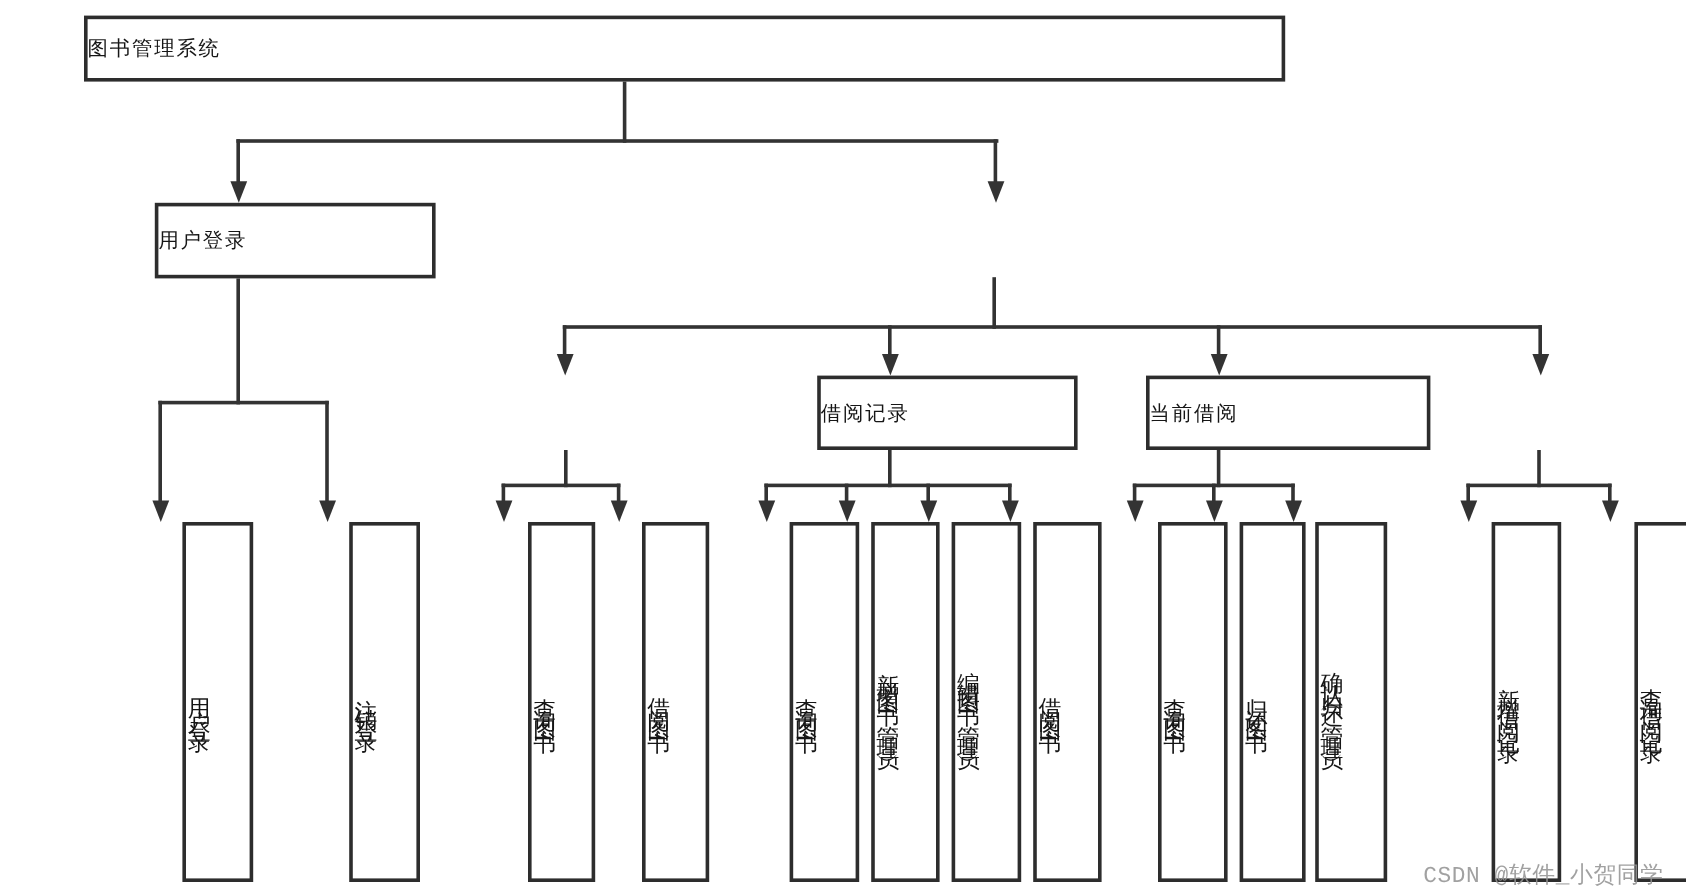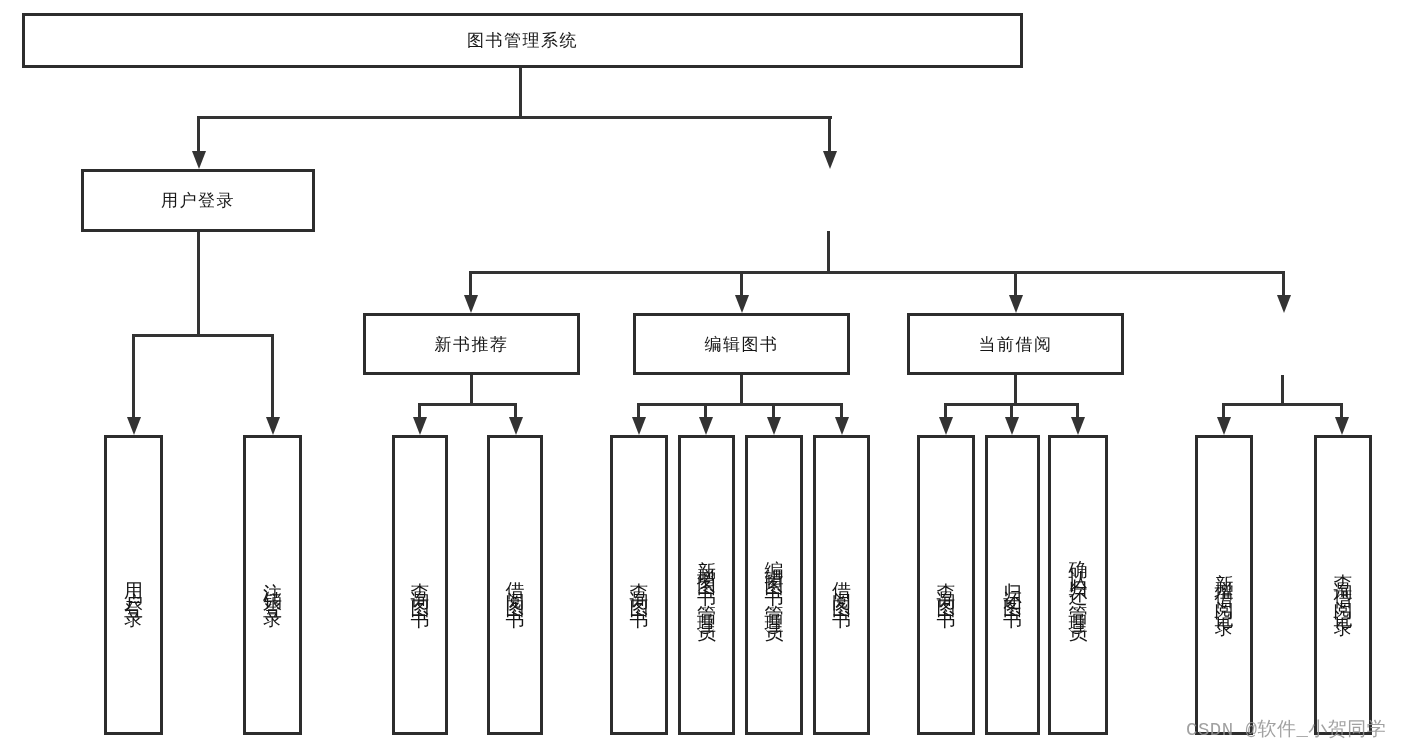--- a/index.html
+++ b/index.html
@@ -2,22 +2,23 @@
 <html><head>
 <meta charset="utf-8">
 <style>
   html,body{margin:0;padding:0;background:#ffffff;}
   .canvas{
     position:relative;width:1405px;height:747px;background:#ffffff;
     overflow:hidden;font-family:"Liberation Sans","DejaVu Sans",sans-serif;
   }
   .box{
     position:absolute;box-sizing:border-box;border:3px solid #2d2d2d;
-    background:#ffffff;display:flex;align-items:center;justify-content:center;
+    background:#ffffff;display:flex;align-items:center;
     color:#161616;
+    margin-left:48px;
   }
   .box.h{font-size:17px;letter-spacing:1.5px;}
   .box.root{font-size:17px;}
   .box.v span{
     writing-mode:vertical-rl;text-orientation:mixed;
     font-size:19px;letter-spacing:9px;line-height:1.05;
   }
   .ln{position:absolute;background:#333333;}
   .ar{
     position:absolute;width:0;height:0;
@@ -37,27 +38,24 @@
 <div class="canvas">
 
   <div class="box h root" style="left:22px;top:13px;width:1001px;height:55px">
     <span>图书管理系统</span>
   </div>
 
   <div class="box h" style="left:81px;top:169px;width:234px;height:63px">
     <span>用户登录</span>
   </div>
 
-  <div class="box h" style="left:363px;top:313px;width:217px;height:62px">
-    <span>新书推荐</span>
+  <div class="box h" style="left:633px;top:313px;width:217px;height:62px">
+    <span>借阅记录</span>
   </div>
-  <div class="box h" style="left:633px;top:313px;width:217px;height:62px">
-    <span>编辑图书</span>
-  </div>
-  <div class="box h" style="left:907px;top:313px;width:217px;height:62px">
+  <div class="box h" style="left:907px;top:313px;width:237px;height:62px">
     <span>当前借阅</span>
   </div>
 
   <div class="box v" style="left:104px;top:435px;width:59px;height:300px">
     <span>用户登录</span>
   </div>
   <div class="box v" style="left:243px;top:435px;width:59px;height:300px">
     <span>注销登录</span>
   </div>
 

